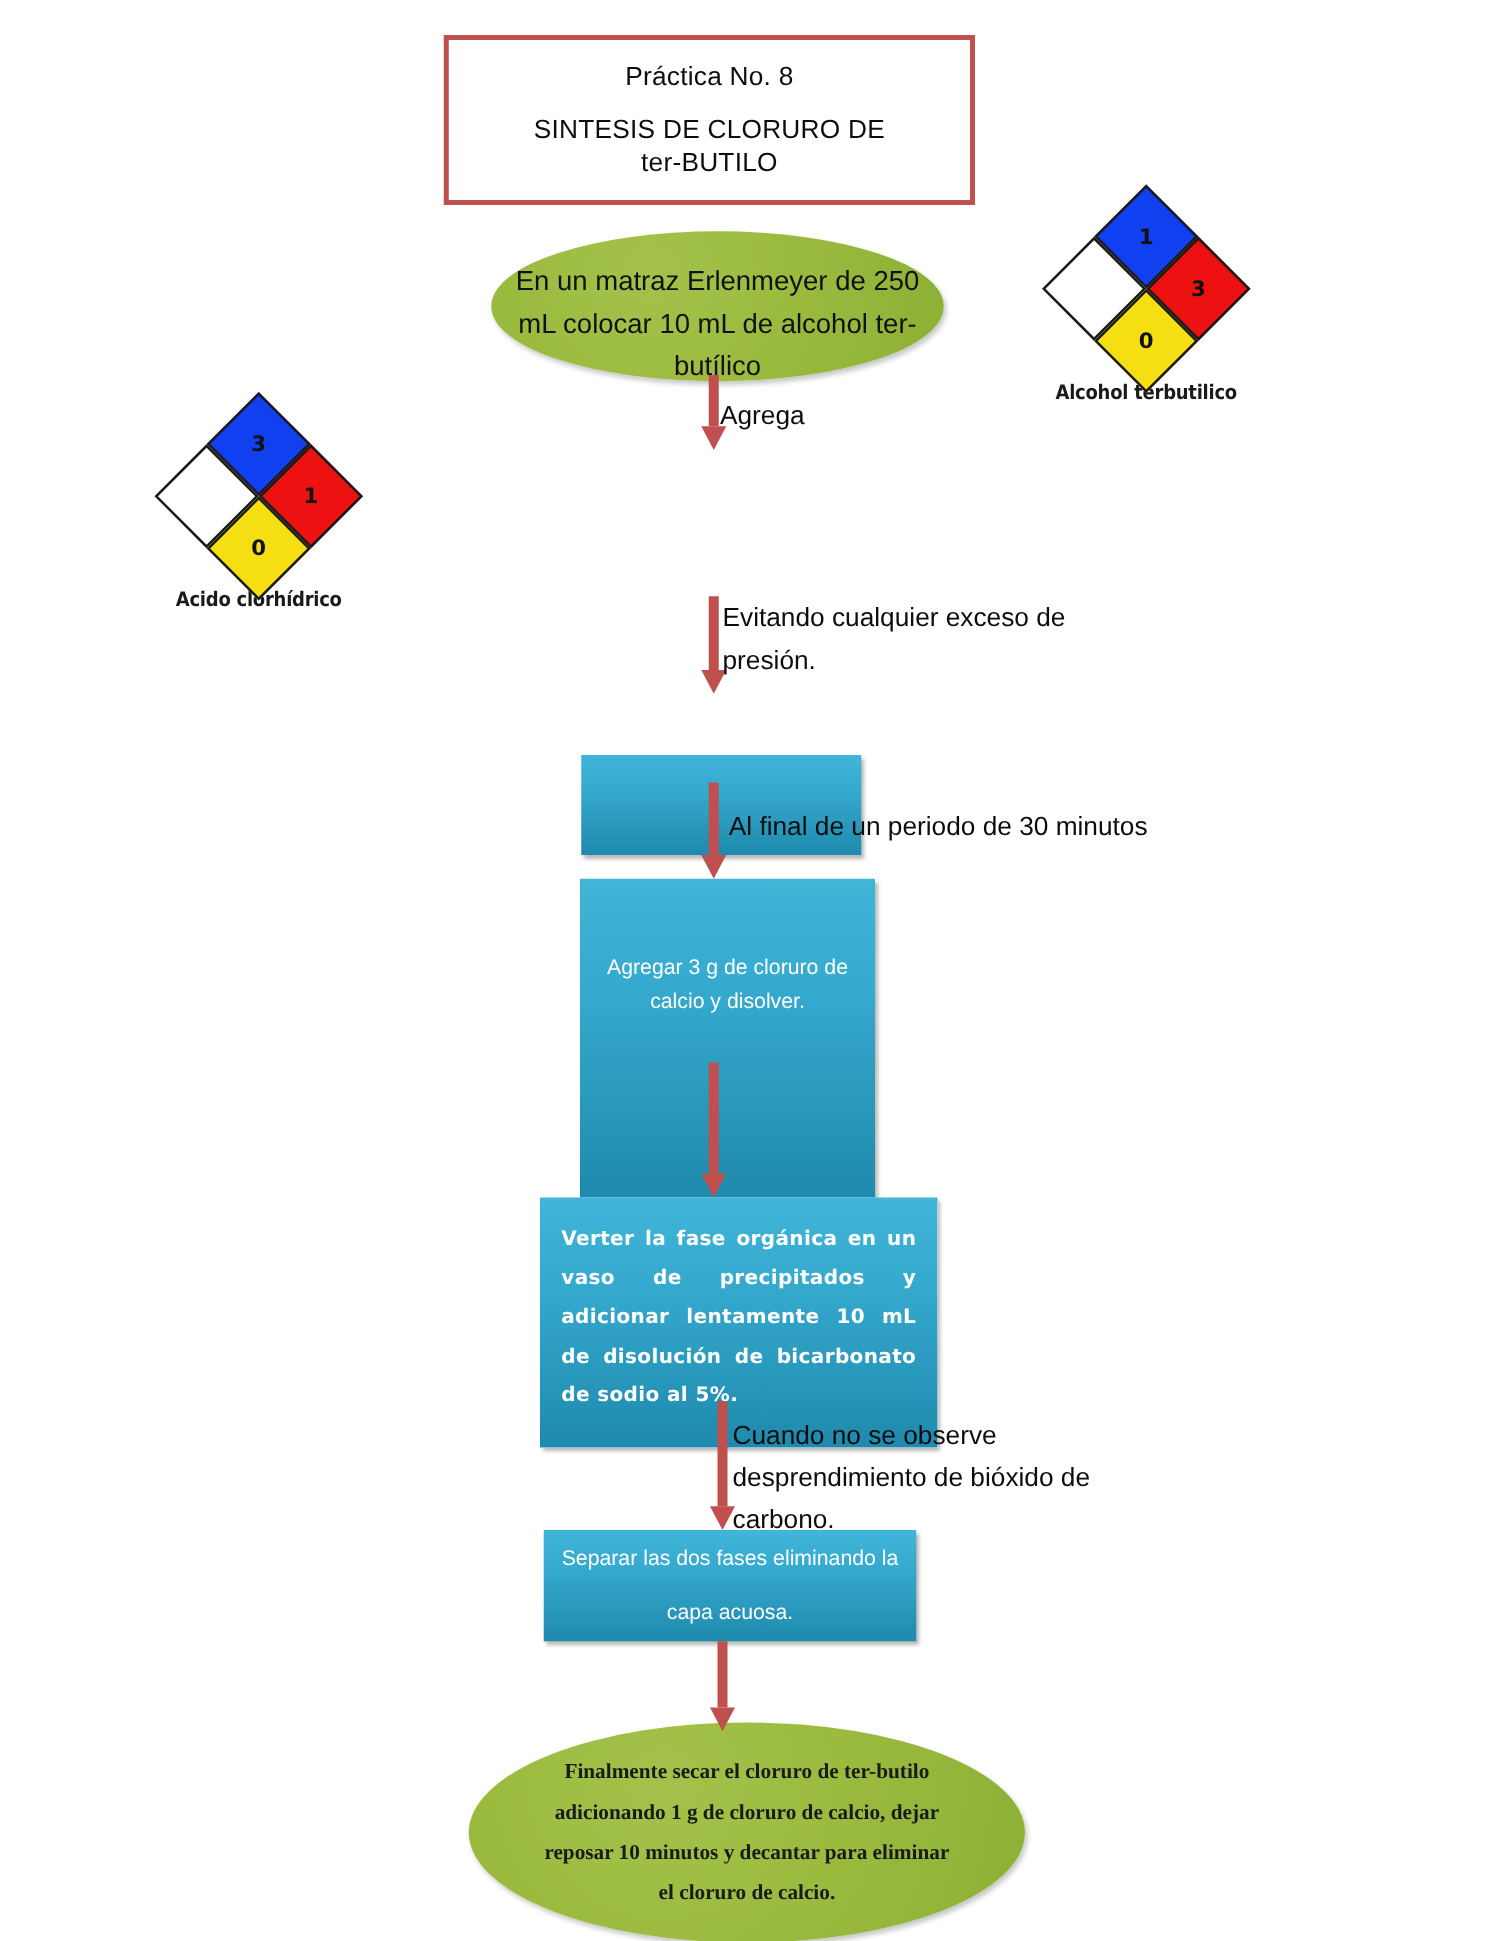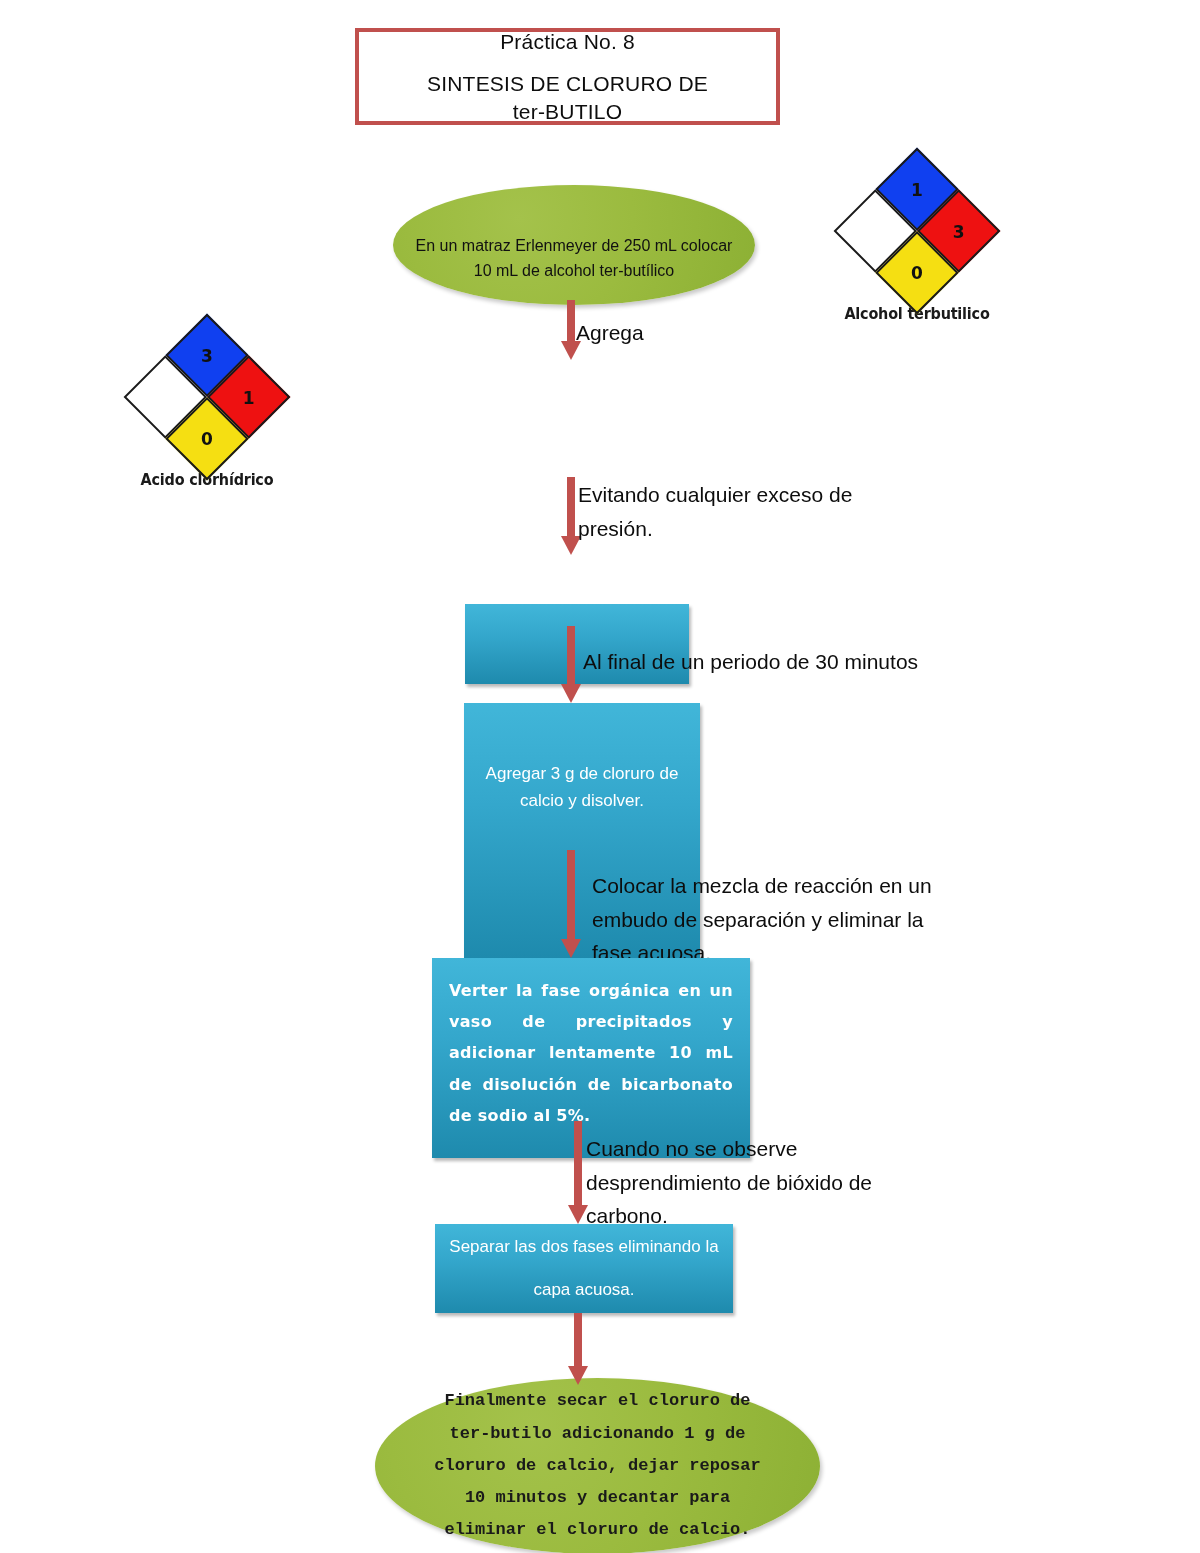--- a/index.html
+++ b/index.html
@@ -20,21 +20,21 @@
     width: 1200px;
     height: 1553px;
   }
 
   
   .title-box {
     position: absolute;
     left: 355px;
     top: 28px;
     width: 425px;
-    height: 97px;
+    height: 136px;
     border: 4px solid #c0504d;
     background: #ffffff;
     box-sizing: border-box;
     display: flex;
     flex-direction: column;
     align-items: center;
     justify-content: center;
     text-align: center;
   }
   .title-line1 {
@@ -63,39 +63,39 @@
     text-align: center;
     box-sizing: border-box;
   }
   .ellipse-top {
     left: 393px;
     top: 185px;
     width: 362px;
     height: 120px;
   }
   .ellipse-top .etext {
-    font-size: 16px;
+    font-size: 22px;
     color: #111111;
     line-height: 1.55;
     width: 330px;
     margin-top: 28px;
   }
   .ellipse-bottom {
     left: 375px;
     top: 1378px;
     width: 445px;
     height: 176px;
   }
   .ellipse-bottom .etext {
     font-size: 17px;
     font-weight: bold;
     color: #1a1a1a;
     line-height: 1.9;
     width: 340px;
-    font-family: Liberation Mono, monospace;
+    font-family: Liberation Serif, serif;
     font-stretch: condensed;
   }
 
   
   .pbox {
     position: absolute;
     background: linear-gradient(to bottom, #41b6d9 0%, #34a7cc 40%, #1e8aad 100%);
     box-shadow: 2px 3px 3px rgba(0,0,0,0.28);
     box-sizing: border-box;
     color: #ffffff;
@@ -330,23 +330,20 @@
   <div class="edge-label" style="left:583px; top:645px;">Al final de un periodo de 30 minutos</div>
 
   <div class="pbox box-cacl2">
     <div class="ptext">Agregar 3 g de cloruro de calcio y disolver.</div>
   </div>
 
   <div class="arrow" style="left:561px; top:850px; width:20px; height:108px;">
     <div class="shaft" style="height:89px;"></div>
     <div class="head"></div>
   </div>
-  <div class="edge-label" style="left:592px; top:869px; width:358px; z-index:4;">
-    <span>Colocar la mezcla de reacción en un embudo de separación y eliminar la fase acuosa.</span>
-  </div>
 
   <div class="pbox box-verter">
     <div class="ptext">Verter la fase orgánica en un vaso de precipitados y adicionar lentamente 10 mL de disolución de bicarbonato de sodio al 5%.</div>
   </div>
 
   <div class="arrow" style="left:568px; top:1121px; width:20px; height:103px;">
     <div class="shaft" style="height:84px;"></div>
     <div class="head"></div>
   </div>
   <div class="edge-label" style="left:586px; top:1132px; width:370px;">

